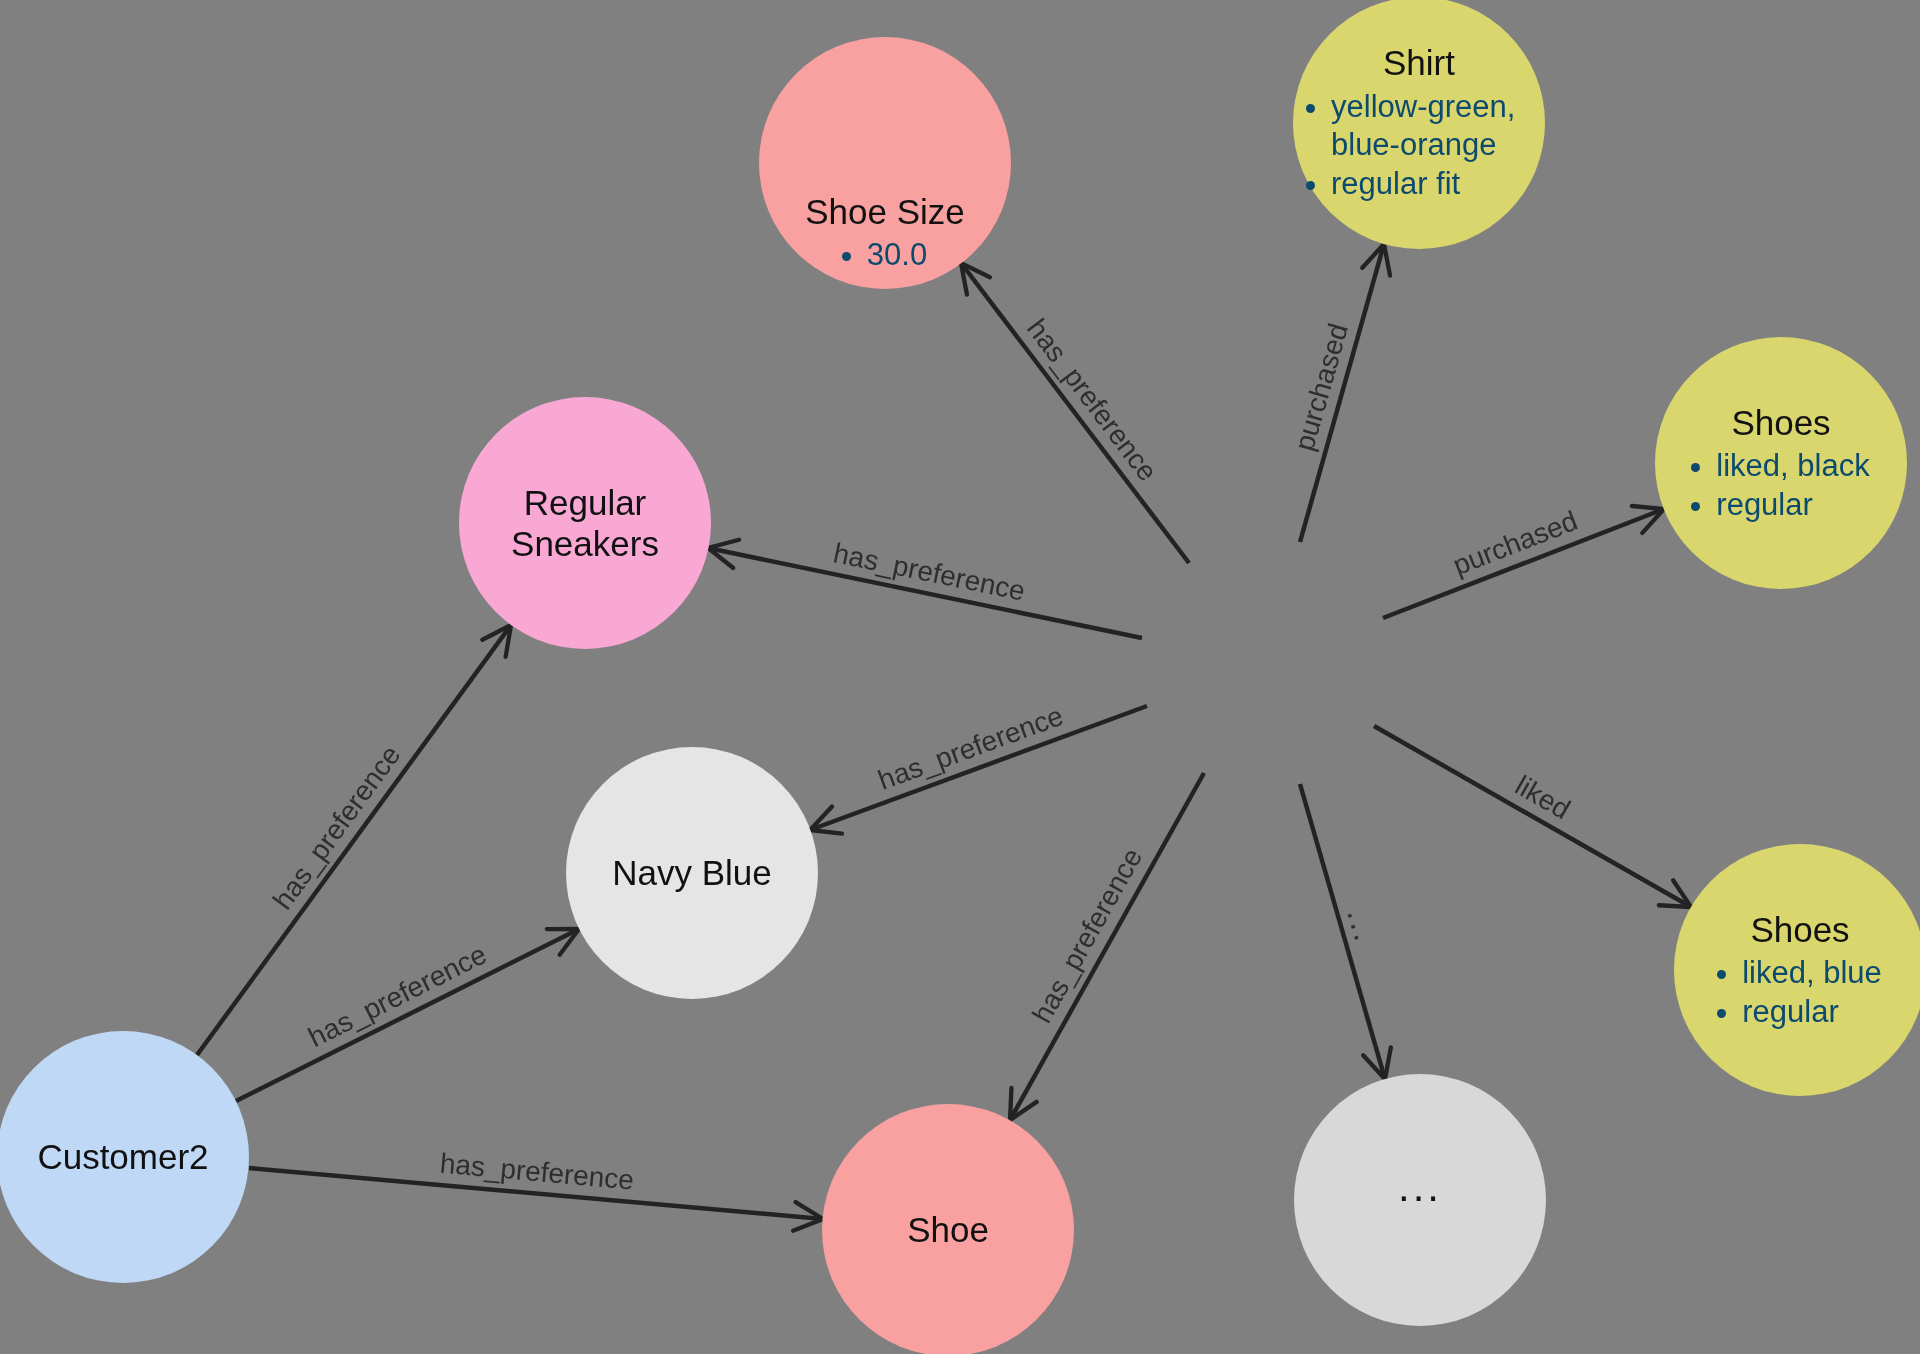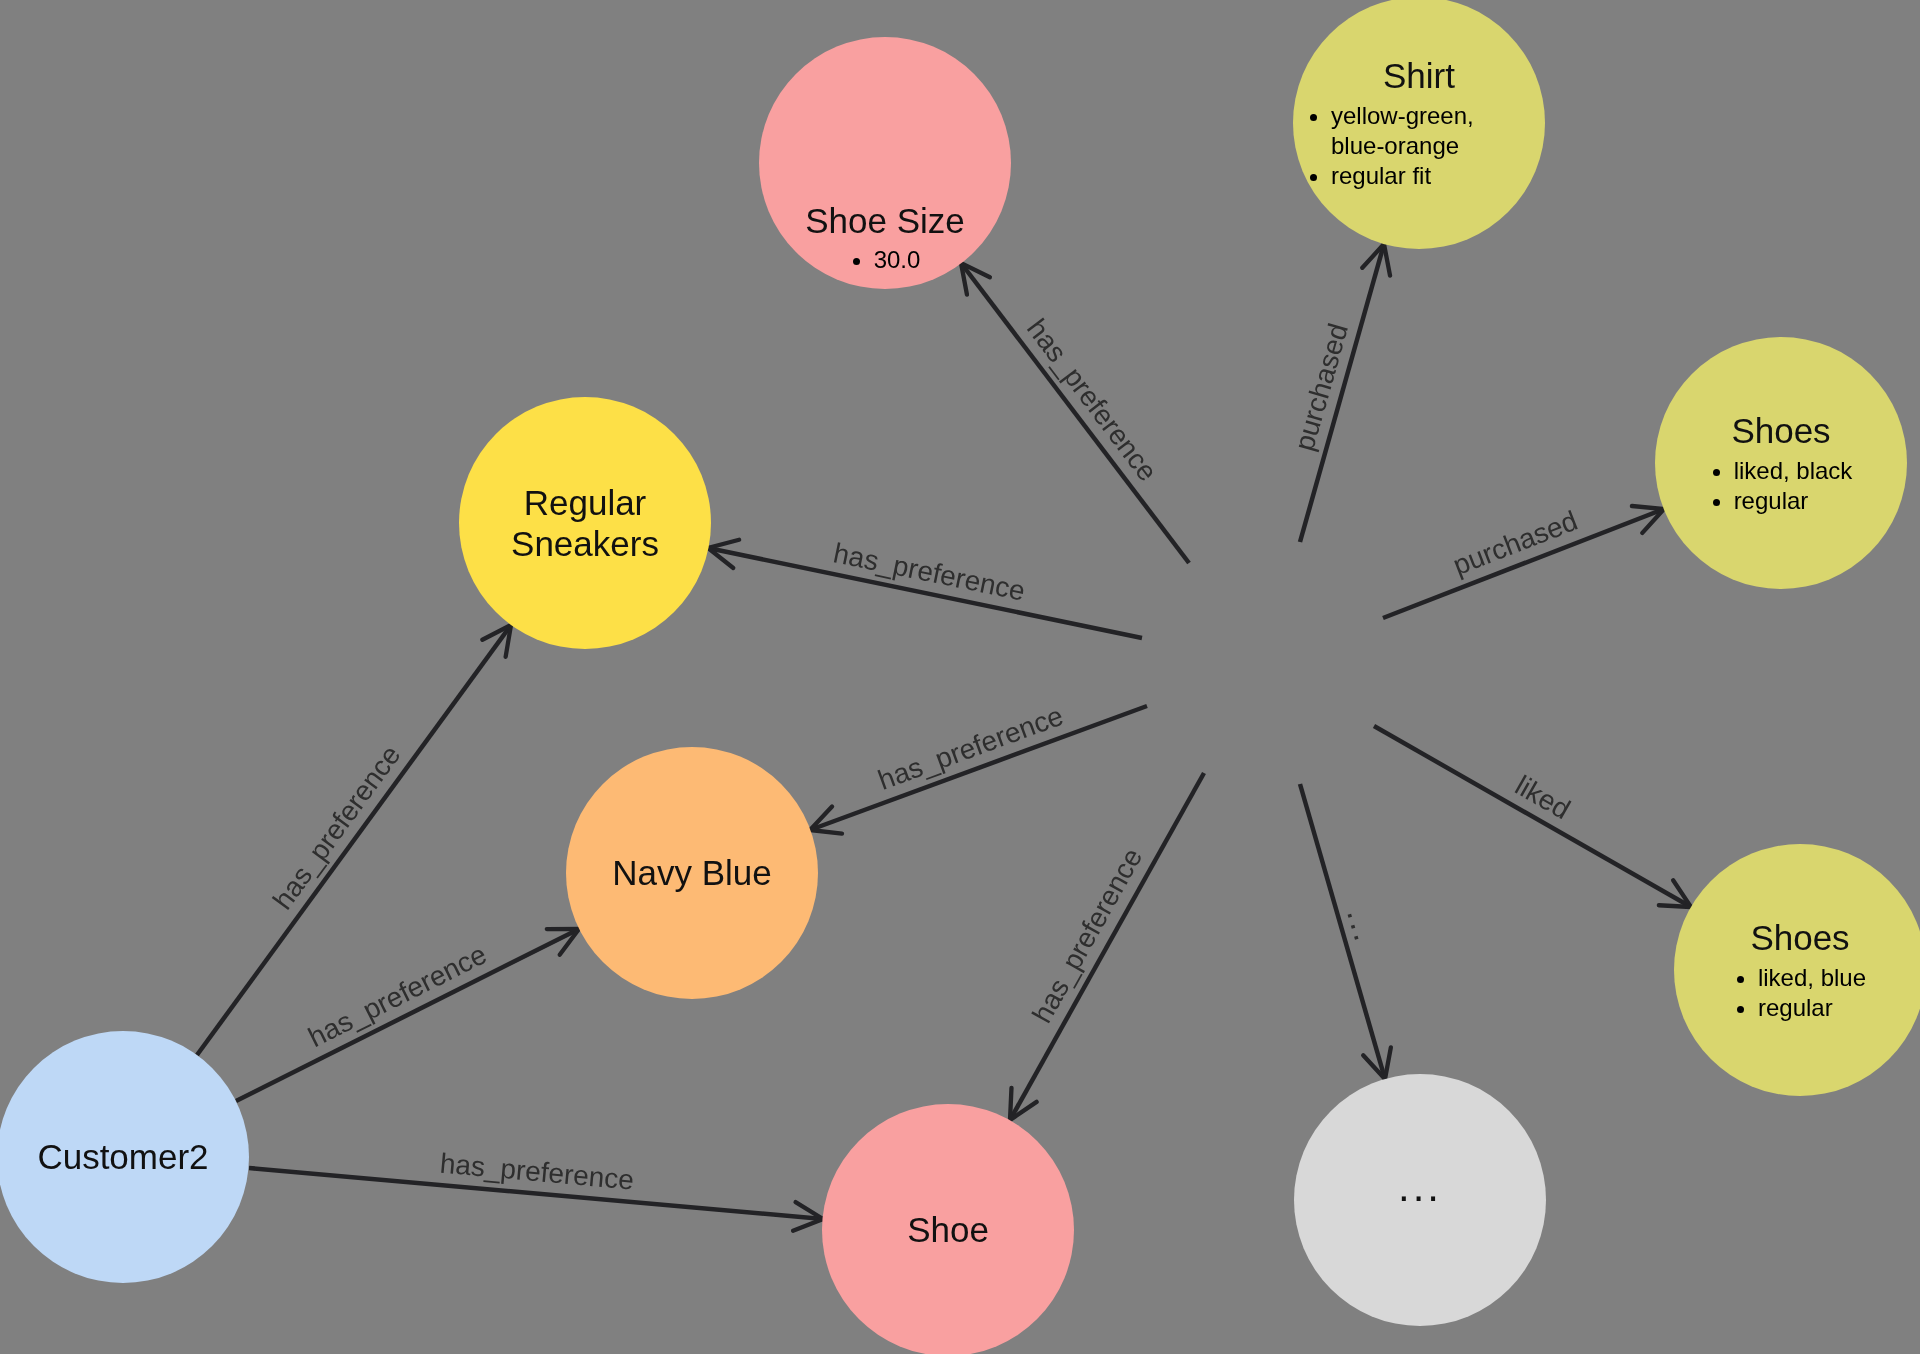--- a/index.html
+++ b/index.html
@@ -41,23 +41,23 @@
     font-size: 35px;
     line-height: 1.18;
     color: #111;
   }
   .node ul.node-properties {
     margin: 4px 0 0;
     padding-left: 24px;
     max-width: 205px;
     list-style: disc;
     text-align: left;
-    font-size: 24px;
+    font-size: 31px;
     line-height: 1.25;
-    color: #000000;
+    color: #0c4a6e;
   }
   .node-ellipsis .node-title {
     font-size: 42px;
     letter-spacing: 3px;
     margin-top: -26px;
   }
 </style>
 </head>
 <body style="background-color: rgb(128, 128, 128);">
 
@@ -115,26 +115,26 @@
   </div>
 
   <div class="node" style="left: 1655px; top: 337px; background-color: rgb(217, 214, 110);">
     <div class="node-title">Shoes</div>
     <ul class="node-properties">
       <li>liked, black</li>
       <li>regular</li>
     </ul>
   </div>
 
-  <div class="node" style="left: 459px; top: 397px; background-color: #fde047;">
+  <div class="node" style="left: 459px; top: 397px; background-color: #f9a8d4;">
     <div class="node-title">Regular Sneakers</div>
   </div>
 
 
-  <div class="node" style="left: 566px; top: 747px; background-color: #fdba74;">
+  <div class="node" style="left: 566px; top: 747px; background-color: #e5e5e5;">
     <div class="node-title">Navy Blue</div>
   </div>
 
   <div class="node" style="left: 1674px; top: 844px; background-color: rgb(217, 214, 110);">
     <div class="node-title">Shoes</div>
     <ul class="node-properties">
       <li>liked, blue</li>
       <li>regular</li>
     </ul>
   </div>

